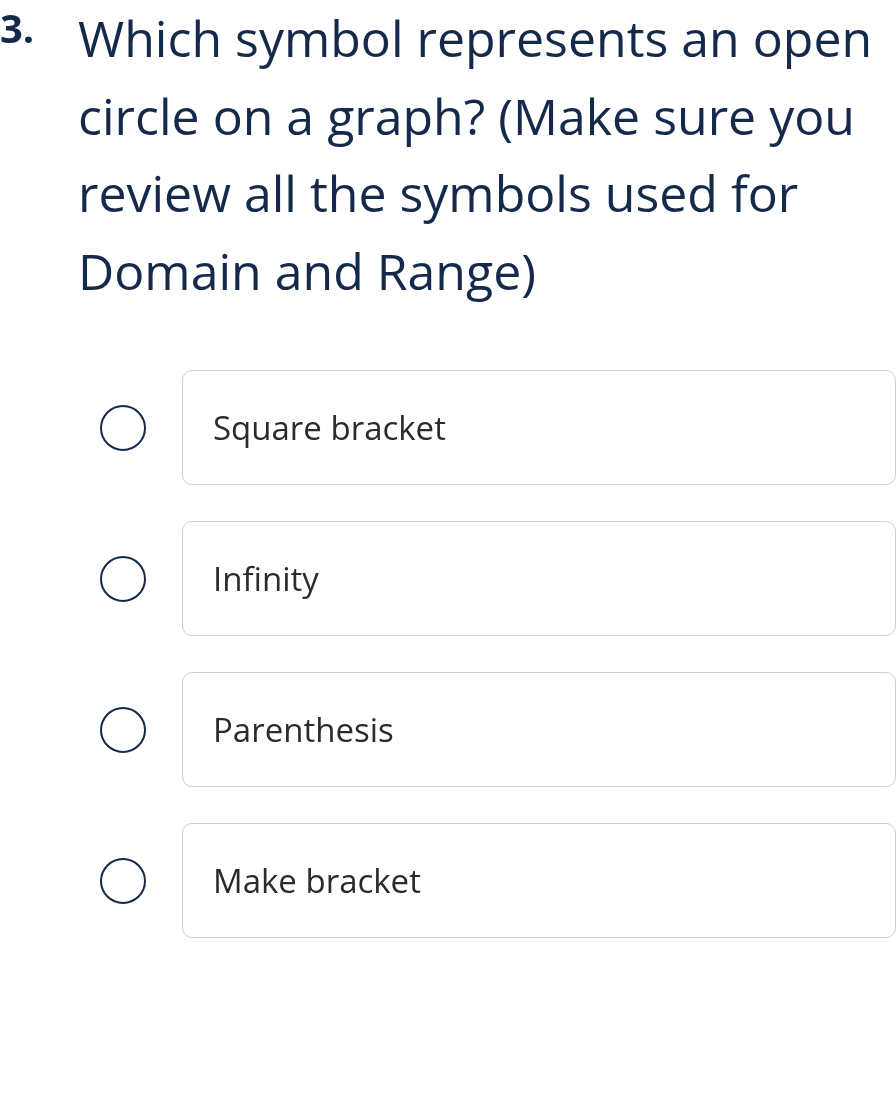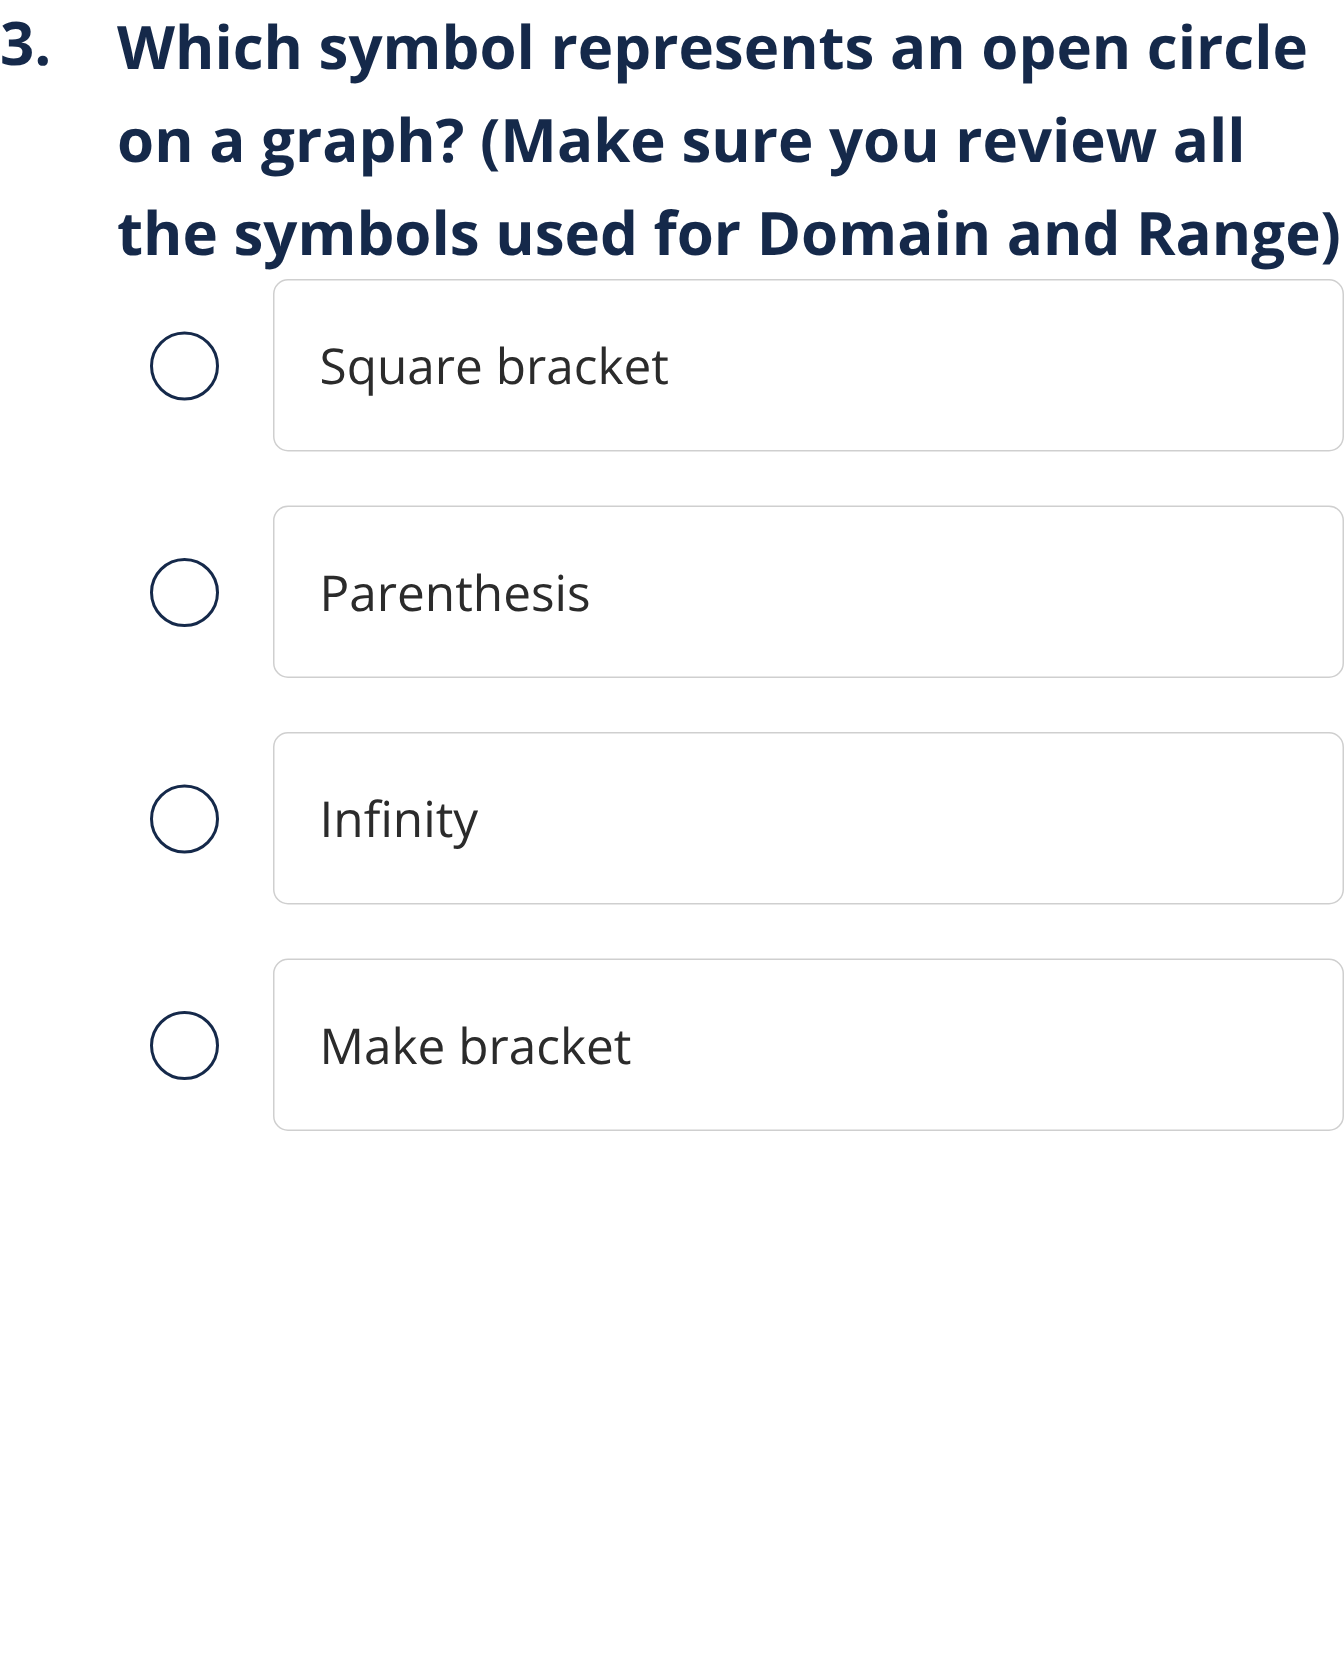--- a/index.html
+++ b/index.html
@@ -22,27 +22,28 @@
     font-size: 40px;
     font-weight: 700;
     color: #15294a;
     width: 78px;
     flex-shrink: 0;
     text-align: left;
     padding-left: 0;
     line-height: 1.4;
   }
   .question-text {
-    font-size: 40px;
-    font-weight: 700;
+    font-size: 50px;
+    font-weight: 400;
     color: #15294a;
     line-height: 1.55;
     flex: 1;
   }
   .options-container {
+    margin-top: 60px;
     padding-left: 100px;
     display: flex;
     flex-direction: column;
     gap: 36px;
   }
   .option-row {
     display: flex;
     align-items: center;
     gap: 36px;
   }
@@ -73,23 +74,23 @@
   <div class="question-text">Which symbol represents an open circle on a graph? (Make sure you review all the symbols used for Domain and Range)</div>
 </div>
 
 <div class="options-container">
   <div class="option-row">
     <div class="radio-circle"></div>
     <div class="option-box">Square bracket</div>
   </div>
   <div class="option-row">
     <div class="radio-circle"></div>
-    <div class="option-box">Parenthesis</div>
+    <div class="option-box">Infinity</div>
   </div>
   <div class="option-row">
     <div class="radio-circle"></div>
-    <div class="option-box">Infinity</div>
+    <div class="option-box">Parenthesis</div>
   </div>
   <div class="option-row">
     <div class="radio-circle"></div>
     <div class="option-box">Make bracket</div>
   </div>
 </div>
 
 </body></html>

